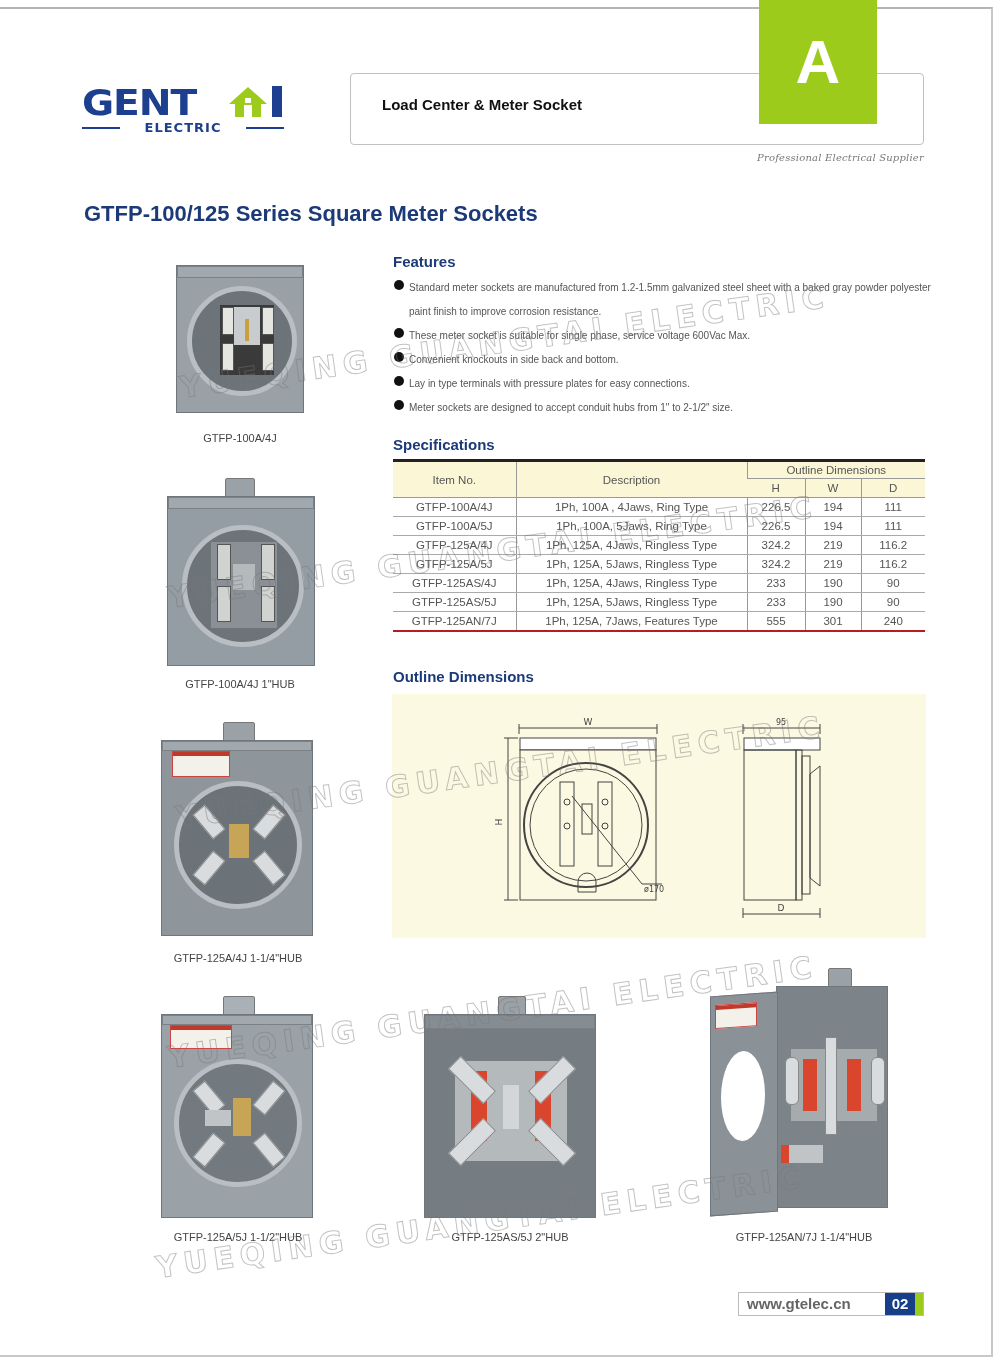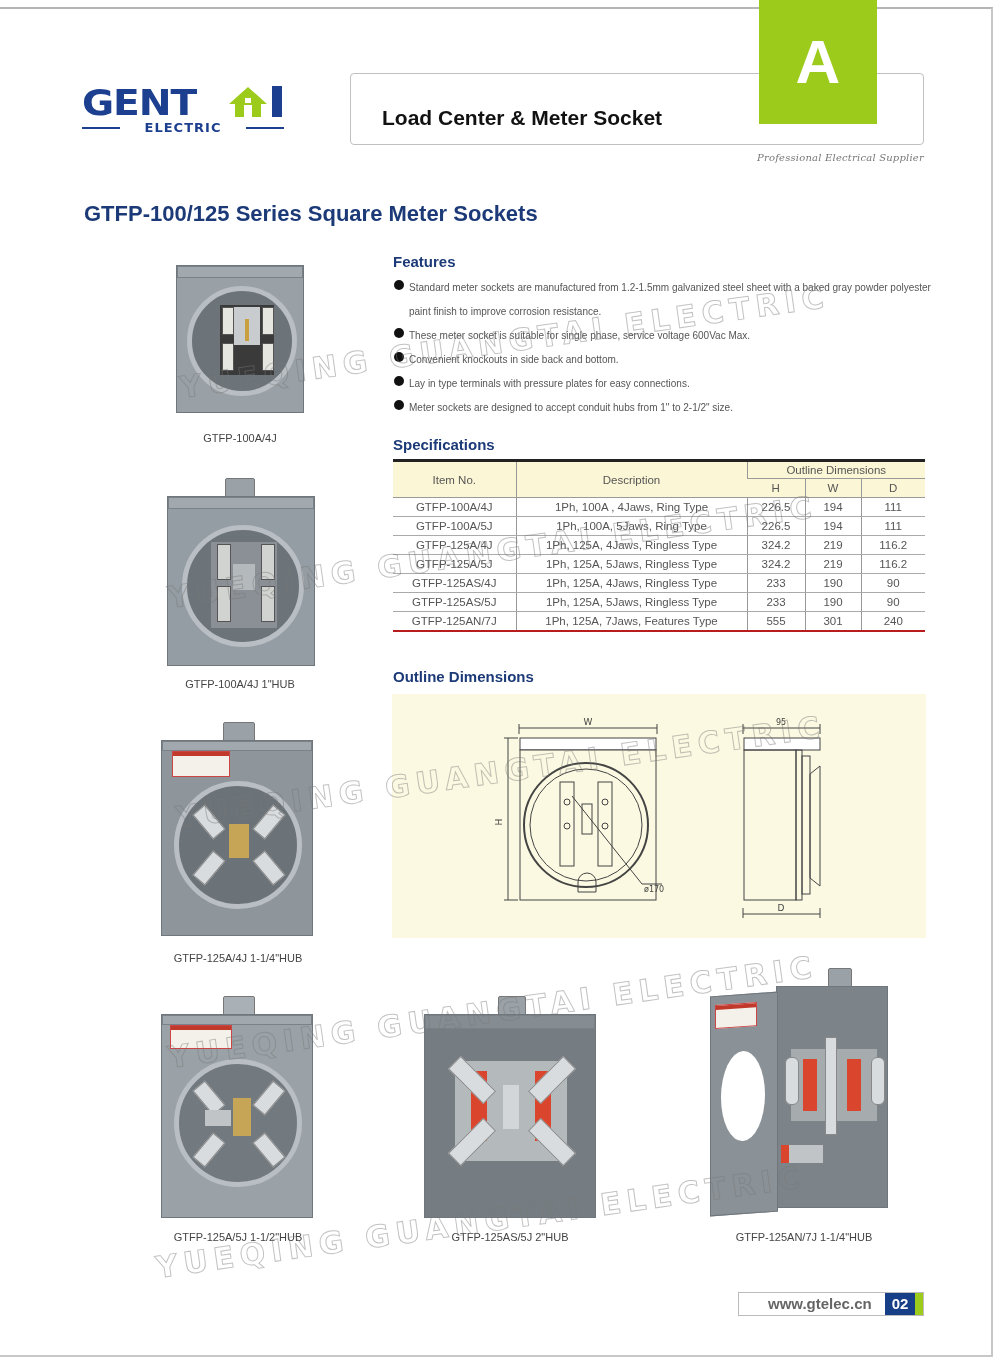--- a/index.html
+++ b/index.html
@@ -25,21 +25,21 @@
   .logo-sub {
     position: absolute; left: 40px; top: 34px; width: 122px; text-align: center; font-weight: 900; font-size: 13px;
     color: #1d3f8f; letter-spacing: 1px; font-family: "DejaVu Sans", sans-serif;
   }
   
   .header-box {
     position: absolute; left: 350px; top: 73px; width: 574px; height: 72px;
     border: 1.5px solid #c0c0c0; border-radius: 4px; box-sizing: border-box; background: #fff;
   }
   .header-title {
-    position: absolute; left: 31px; top: 32px; font-weight: bold; font-size: 21px; color: #111;
+    position: absolute; left: 31px; top: 22px; font-weight: bold; font-size: 15px; color: #111;
     font-family: "Liberation Sans", sans-serif;
   }
   .section-tab {
     position: absolute; left: 759px; top: 0; width: 118px; height: 124px; background: #9ccb1c;
     color: #fff; font-weight: bold; font-size: 62px; text-align: center; line-height: 108px;
     font-family: "Liberation Sans", sans-serif; padding-top: 8px; box-sizing: border-box;
   }
   .tagline {
     position: absolute; left: 757px; top: 152px; font-size: 10px; font-style: italic; color: #777;
     font-family: "DejaVu Serif", serif; letter-spacing: 0.2px;
@@ -83,21 +83,21 @@
   .watermark {
     position: absolute; font-size: 30px; font-weight: bold; color: rgba(255,255,255,0.0); letter-spacing: 6px;
     -webkit-text-stroke: 1px rgba(120,120,120,0.45); white-space: nowrap; transform-origin: left center;
     font-family: "DejaVu Sans", sans-serif; pointer-events: none;
   }
   
   .footer-box {
     position: absolute; left: 738px; top: 1292px; width: 186px; height: 24px; border: 1px solid #bbb;
     box-sizing: border-box; background: #fff;
   }
-  .footer-url { position: absolute; left: 29px; top: 2px; font-size: 15px; font-weight: bold; color: #666; }
+  .footer-url { position: absolute; left: 8px; top: 2px; font-size: 15px; font-weight: bold; color: #666; }
   .page-num {
     position: absolute; right: 8px; top: 0; width: 30px; height: 22px; background: #163f87; color: #fff;
     font-weight: bold; font-size: 15px; text-align: center; line-height: 22px;
   }
   .page-accent { position: absolute; right: 0; top: 0; width: 8px; height: 22px; background: #9ccb1c; }
 </style>
 </head>
 <body>
 
 <div class="page-frame"></div>

